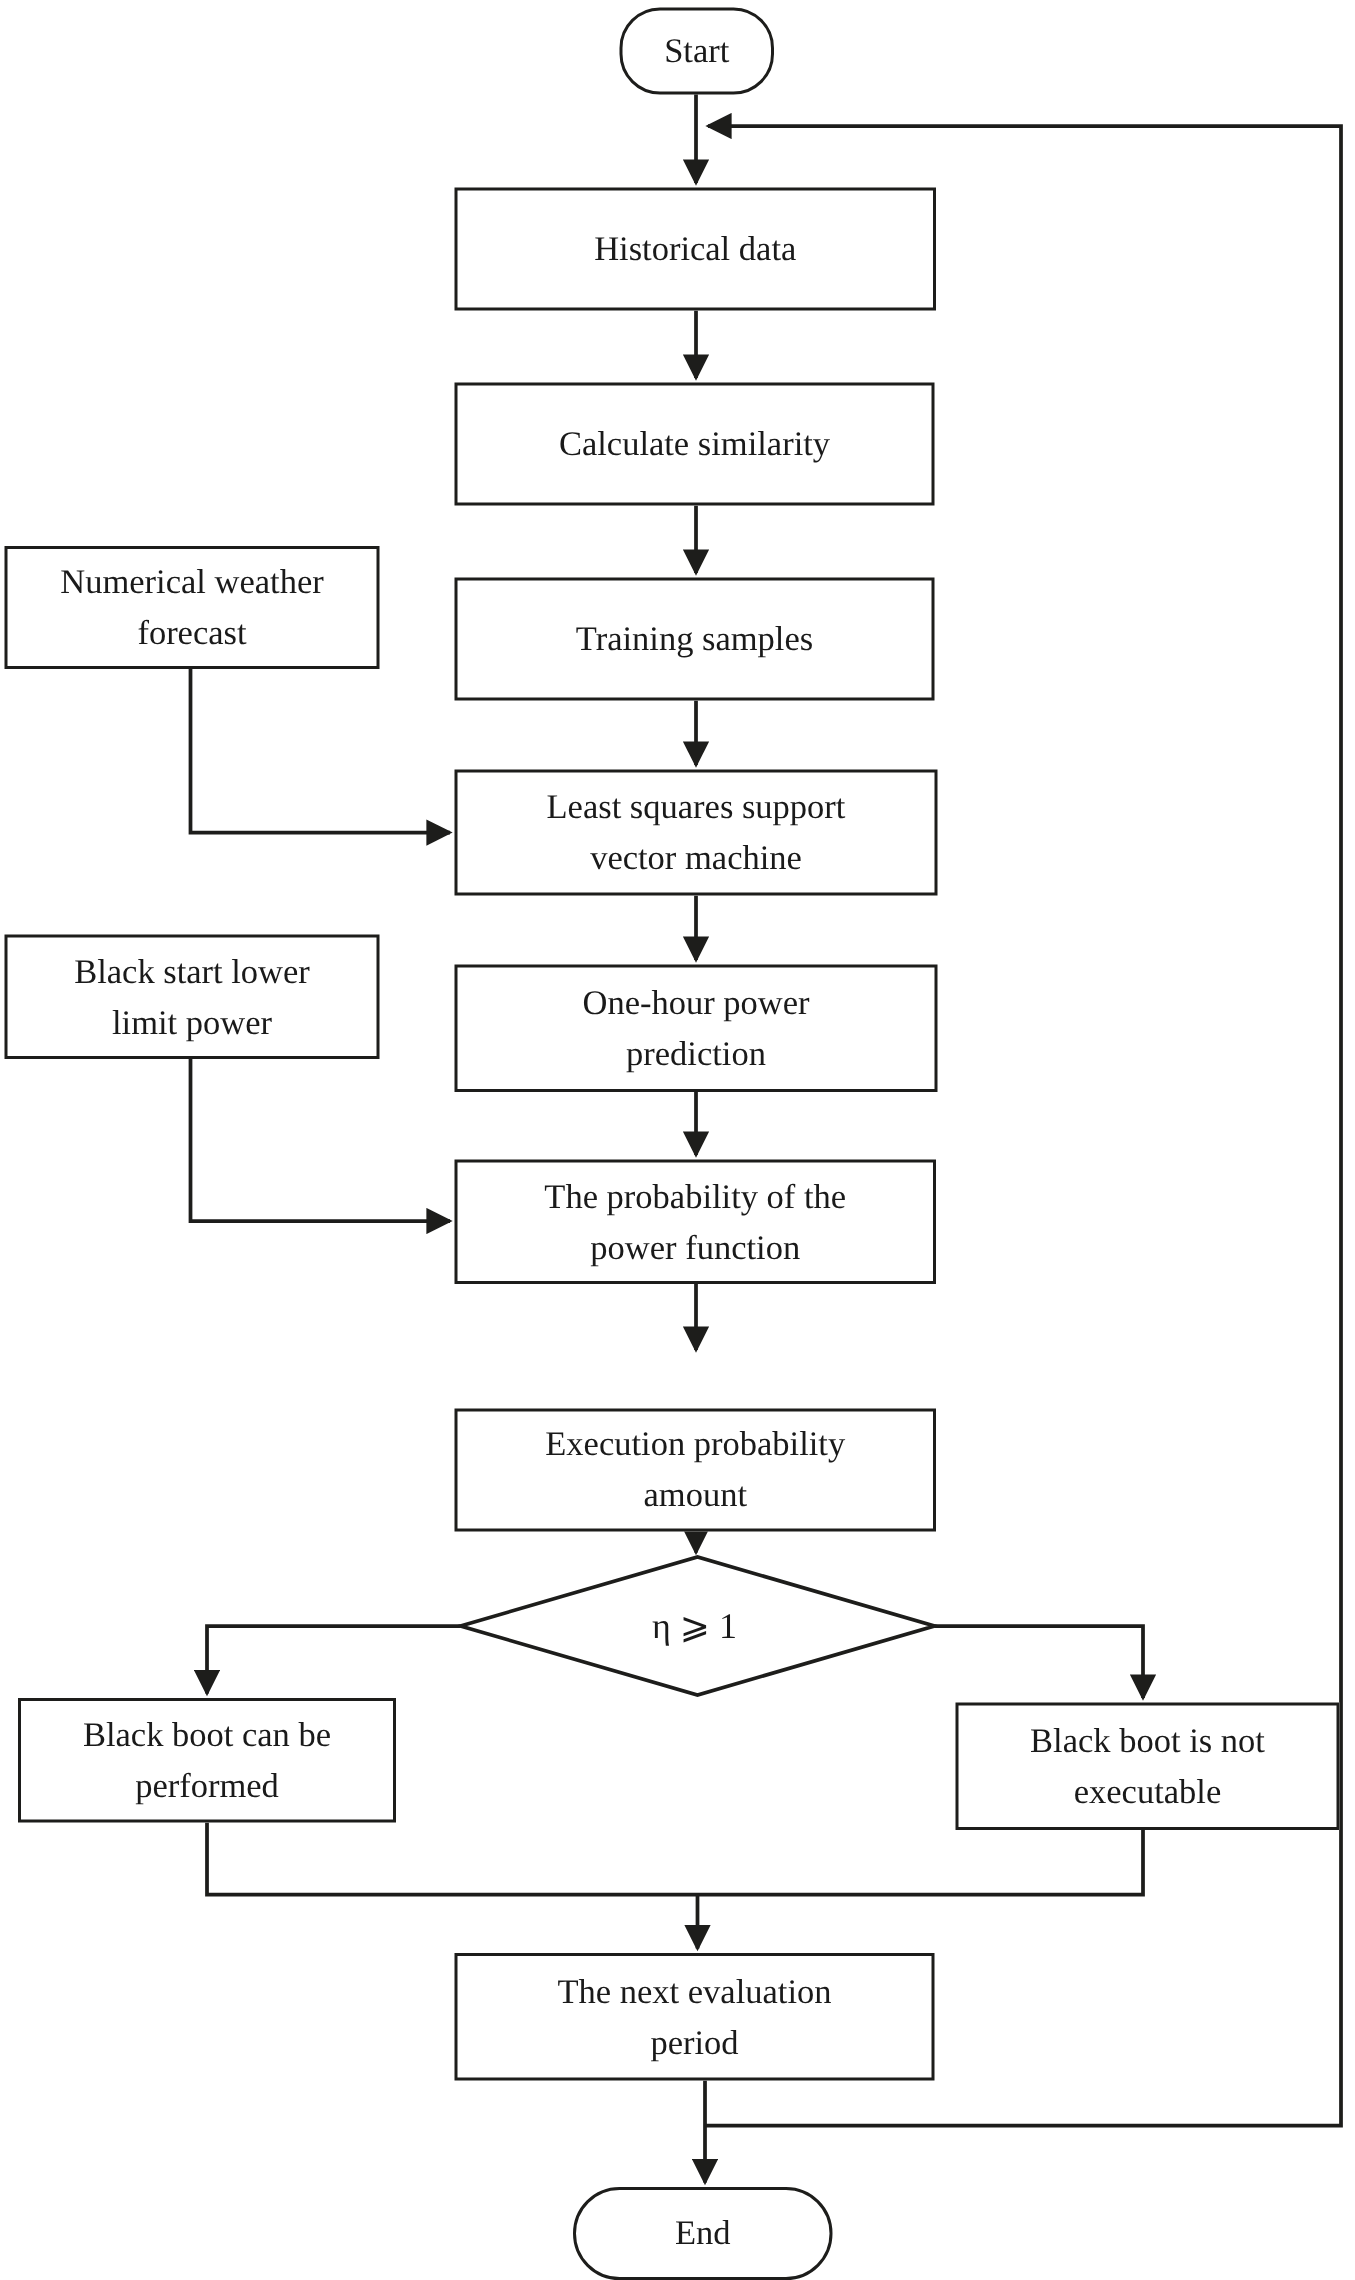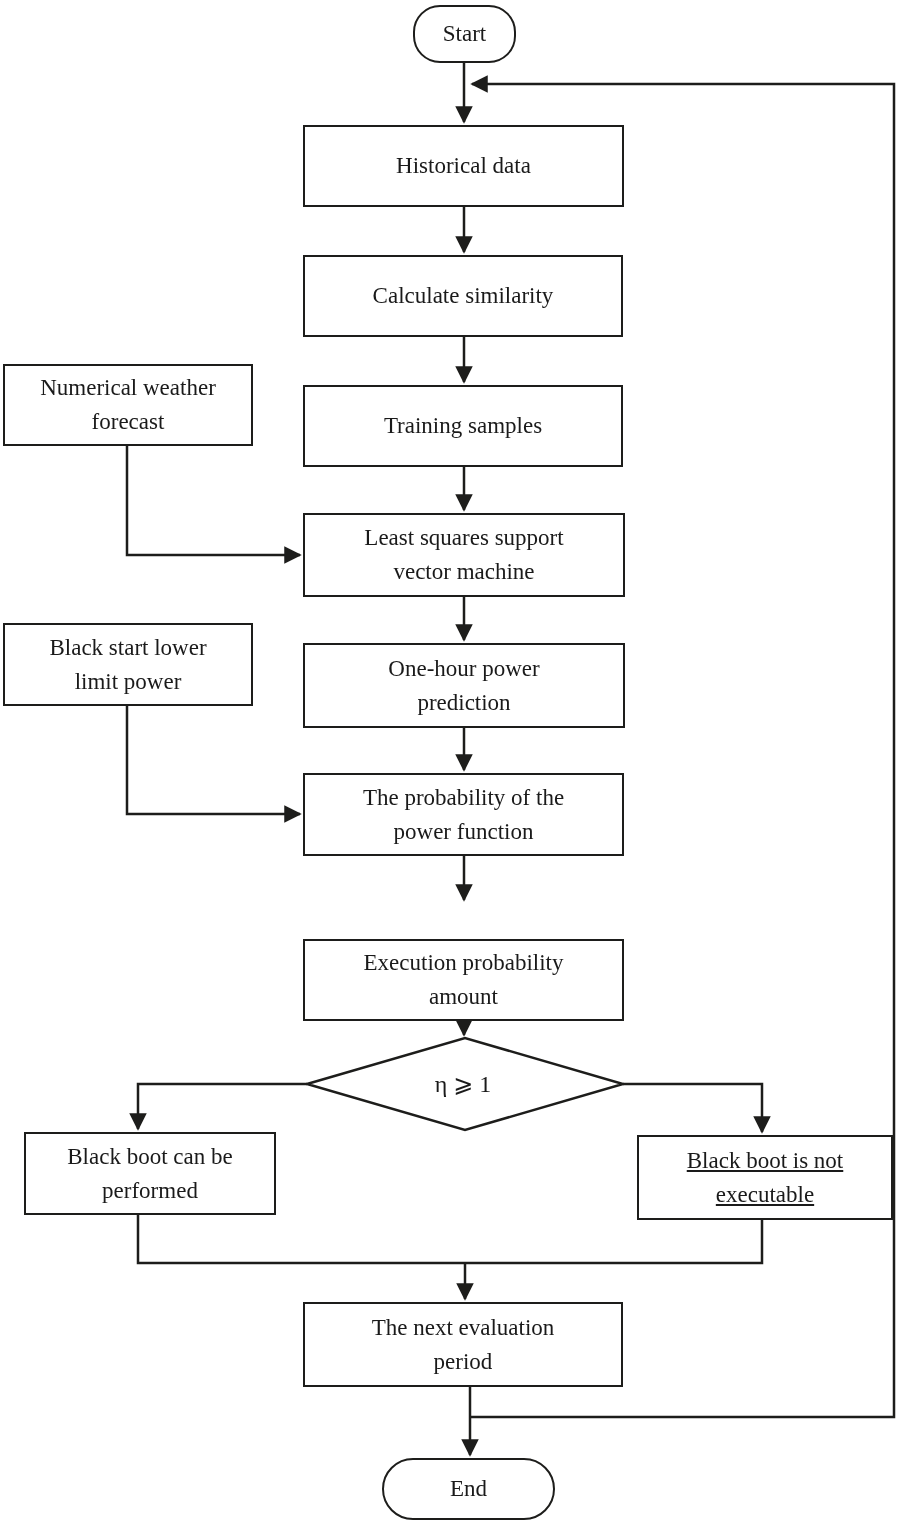--- a/index.html
+++ b/index.html
@@ -127,26 +127,26 @@
 
   <div class="node" style="left:303px; top:903px; width:321px; height:82px;margin-top:36px;">
     <span class="ln">Execution probability</span>
     <span class="ln">amount</span>
   </div>
 
   <div class="decision-label" style="left:337px; top:1062px; width:252px; height:44px;justify-content:center;">
     <span class="ln">η ⩾ 1</span>
   </div>
 
-  <div class="node" style="left:12px; top:1132px; width:252px; height:83px;margin-left:12px;">
+  <div class="node" style="left:12px; top:1132px; width:252px; height:83px;">
     <span class="ln">Black boot can be</span>
     <span class="ln">performed</span>
   </div>
 
-  <div class="node" style="left:637px; top:1135px; width:256px; height:85px;text-decoration:underline;">
+  <div class="node" style="left:637px; top:1135px; width:256px; height:85px;">
     <span class="ln">Black boot is not</span>
     <span class="ln">executable</span>
   </div>
 
   <div class="node" style="left:303px; top:1302px; width:320px; height:85px;">
     <span class="ln">The next evaluation</span>
     <span class="ln">period</span>
   </div>
 
   <div class="node terminator" style="left:382px; top:1458px; width:173px; height:62px;">

